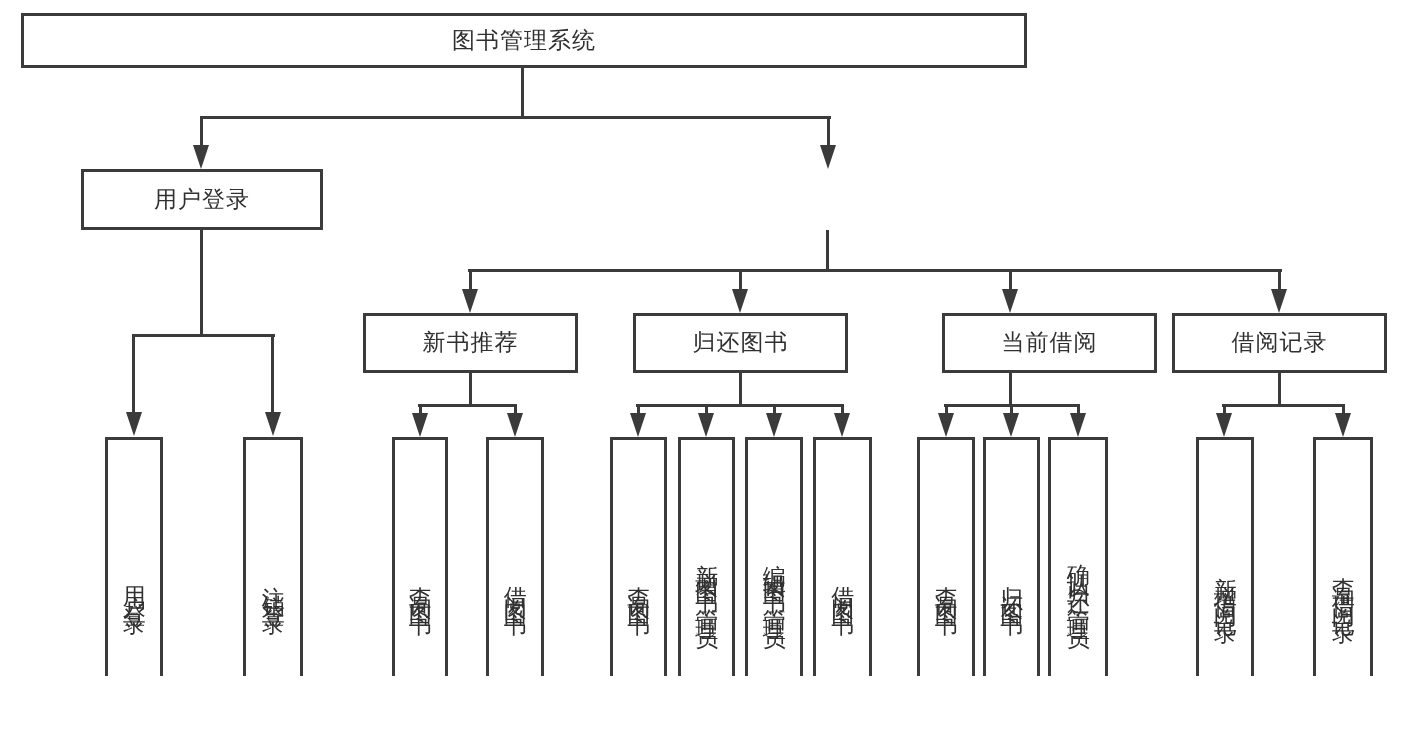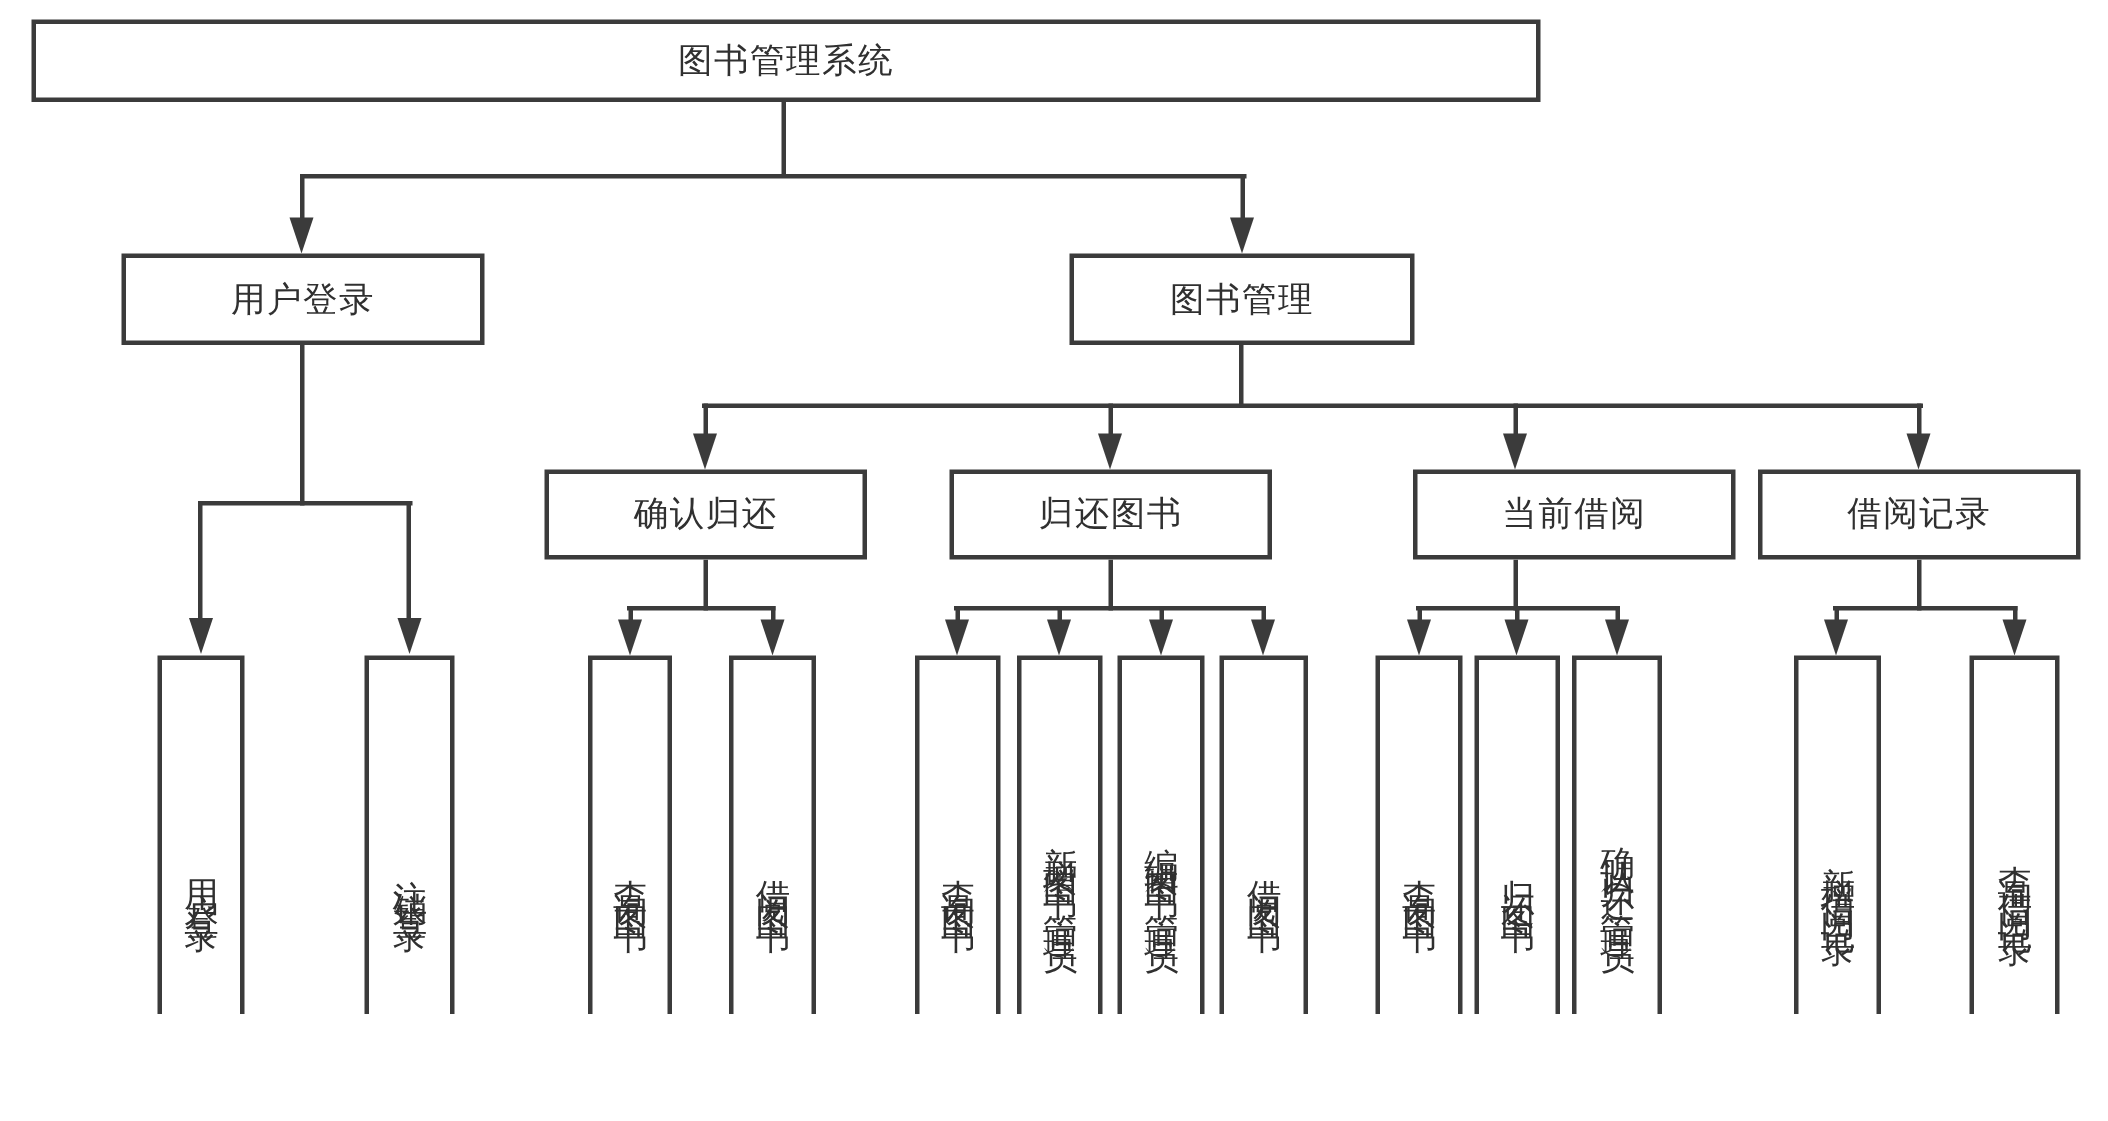--- a/index.html
+++ b/index.html
@@ -63,26 +63,23 @@
 <div class="canvas">
 
   <div class="node" style="left:21px;top:13px;width:1006px;height:55px">
     <span>图书管理系统</span>
   </div>
 
   <div class="node" style="left:81px;top:169px;width:242px;height:61px">
     <span>用户登录</span>
   </div>
 
-  <div class="node" style="left:713px;top:169px;width:230px;height:61px">
-    <span>图书管理</span>
-  </div>
 
   <div class="node" style="left:363px;top:313px;width:215px;height:60px">
-    <span>确认归还</span>
+    <span>新书推荐</span>
   </div>
 
   <div class="node" style="left:633px;top:313px;width:215px;height:60px">
     <span>归还图书</span>
   </div>
 
   <div class="node" style="left:942px;top:313px;width:215px;height:60px">
     <span>当前借阅</span>
   </div>
 

